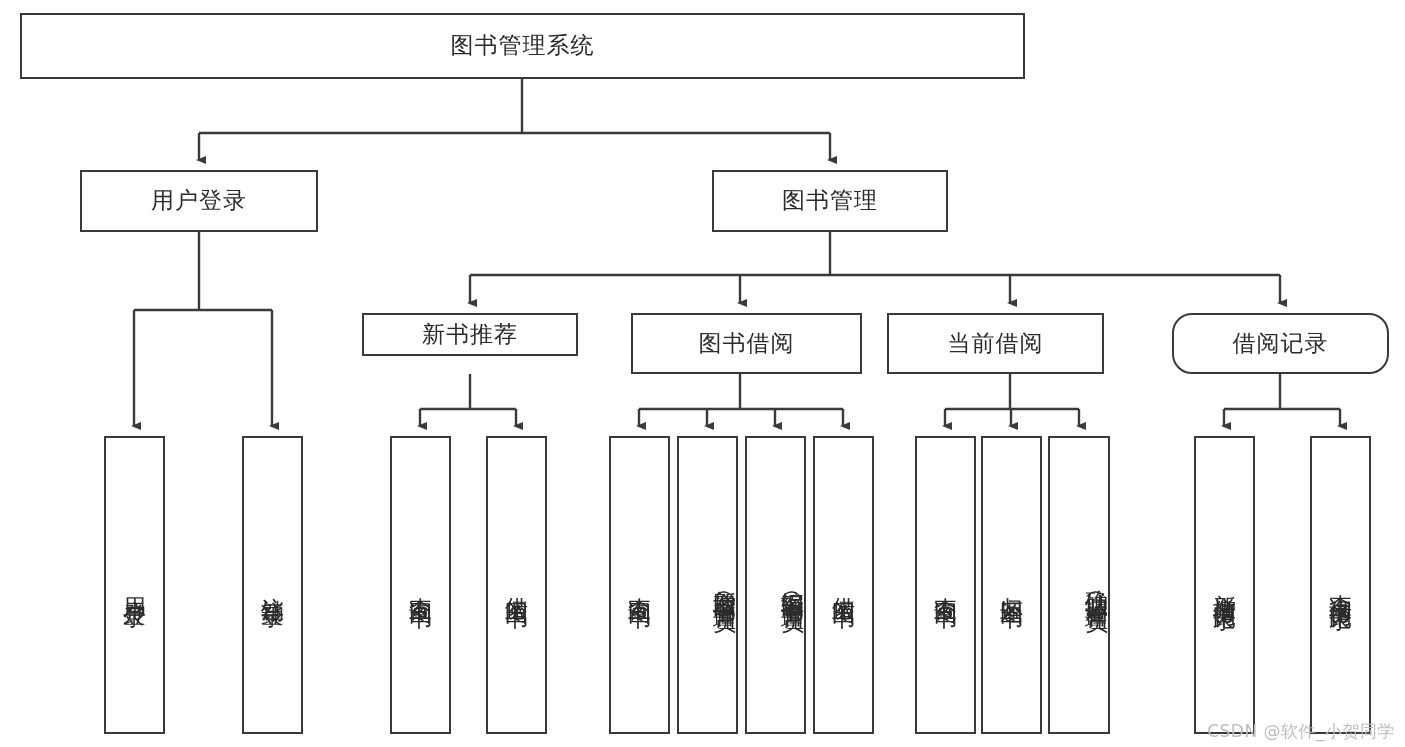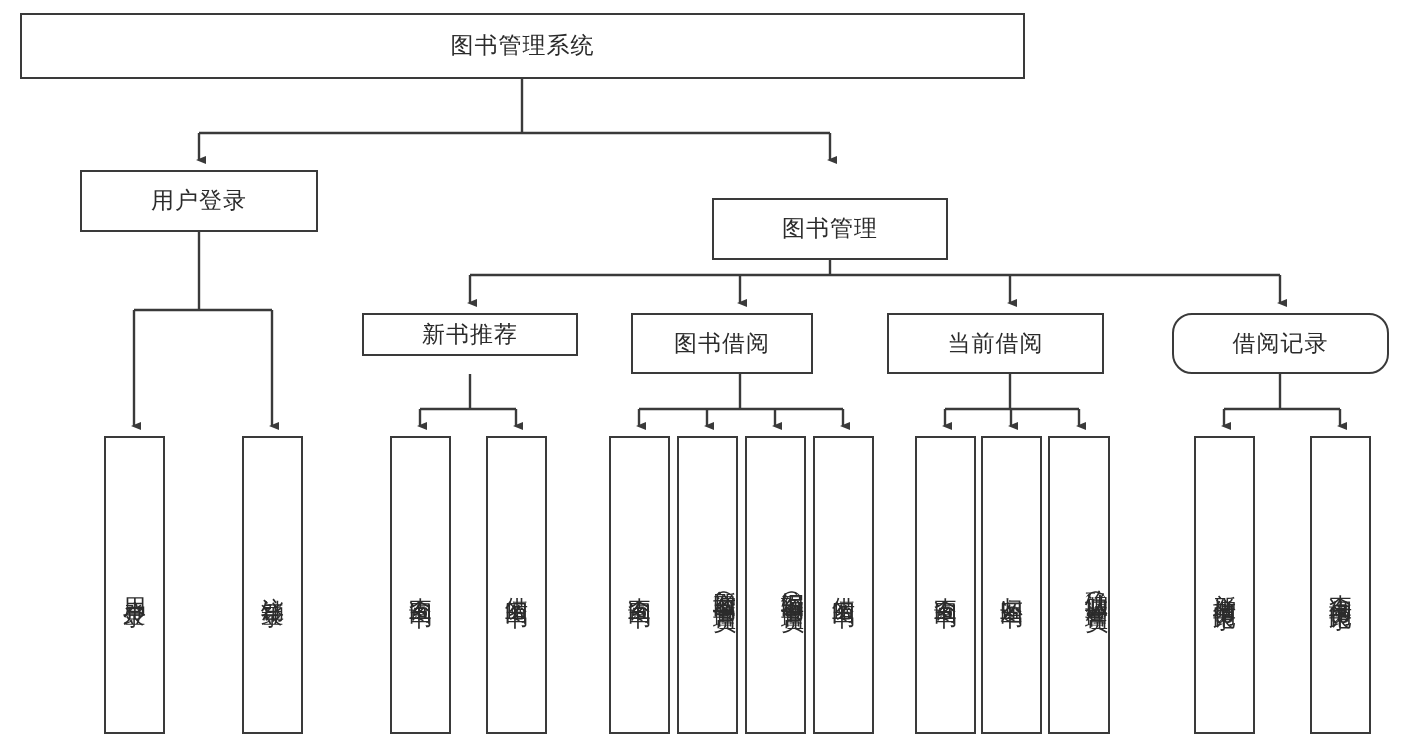--- a/index.html
+++ b/index.html
@@ -120,37 +120,38 @@
       <path d="M1224,409 L1340,409"></path>
       <path d="M1224,409 L1224,426" marker-end="url(#arrow)"></path>
       <path d="M1340,409 L1340,426" marker-end="url(#arrow)"></path>
     </g>
   </svg>
 
   <div class="node horizontal" id="title-node" style="left: 20px; top: 13px; width: 1005px; height: 66px; text-align: center;">图书管理系统</div>
 
   <div id="level2-container">
       <div class="node horizontal" style="left: 80px; top: 170px; width: 238px; height: 62px;">用户登录</div>
-      <div class="node horizontal" style="left: 712px; top: 170px; width: 236px; height: 62px; margin-top: 28px;">图书管理</div>
+      <div class="node horizontal" style="left: 712px; top: 170px; width: 236px; height: 62px;">图书管理</div>
     </div>
   <div id="level3-container">
       <div class="node horizontal" style="left: 362px; top: 313px; width: 216px; height: 43px;">新书推荐</div>
-      <div class="node horizontal" style="left: 631px; top: 313px; width: 182px; height: 61px;">图书借阅</div>
+      <div class="node horizontal" style="left: 631px; top: 313px; width: 231px; height: 61px;">图书借阅</div>
       <div class="node horizontal" style="left: 887px; top: 313px; width: 217px; height: 61px;">当前借阅</div>
       <div class="node horizontal" style="left: 1172px; top: 313px; width: 217px; height: 61px; border-radius: 20px;">借阅记录</div>
     </div>
   <div id="leaves-container">
       <div class="node vertical centered" style="left: 104px; top: 436px; width: 61px; height: 298px;">用户登录</div>
       <div class="node vertical centered" style="left: 242px; top: 436px; width: 61px; height: 298px;">注销登录</div>
       <div class="node vertical centered" style="left: 390px; top: 436px; width: 61px; height: 298px;">查询图书</div>
       <div class="node vertical centered" style="left: 486px; top: 436px; width: 61px; height: 298px;">借阅图书</div>
       <div class="node vertical centered" style="left: 609px; top: 436px; width: 61px; height: 298px;">查询图书</div>
       <div class="node vertical" style="left: 677px; top: 436px; width: 61px; height: 298px;">新增图书（管理员）</div>
       <div class="node vertical" style="left: 745px; top: 436px; width: 61px; height: 298px;">编辑图书（管理员）</div>
       <div class="node vertical centered" style="left: 813px; top: 436px; width: 61px; height: 298px;">借阅图书</div>
       <div class="node vertical centered" style="left: 915px; top: 436px; width: 61px; height: 298px;">查询图书</div>
       <div class="node vertical centered" style="left: 981px; top: 436px; width: 61px; height: 298px;">归还图书</div>
       <div class="node vertical" style="left: 1048px; top: 436px; width: 62px; height: 298px;">确认归还（管理员）</div>
       <div class="node vertical centered" style="left: 1194px; top: 436px; width: 61px; height: 298px;">新增借阅记录</div>
       <div class="node vertical centered" style="left: 1310px; top: 436px; width: 61px; height: 298px;">查询借阅记录</div>
     </div>
 
+  <div class="watermark">CSDN @软件_小贺同学</div>
 </div>
 
 </body></html>

